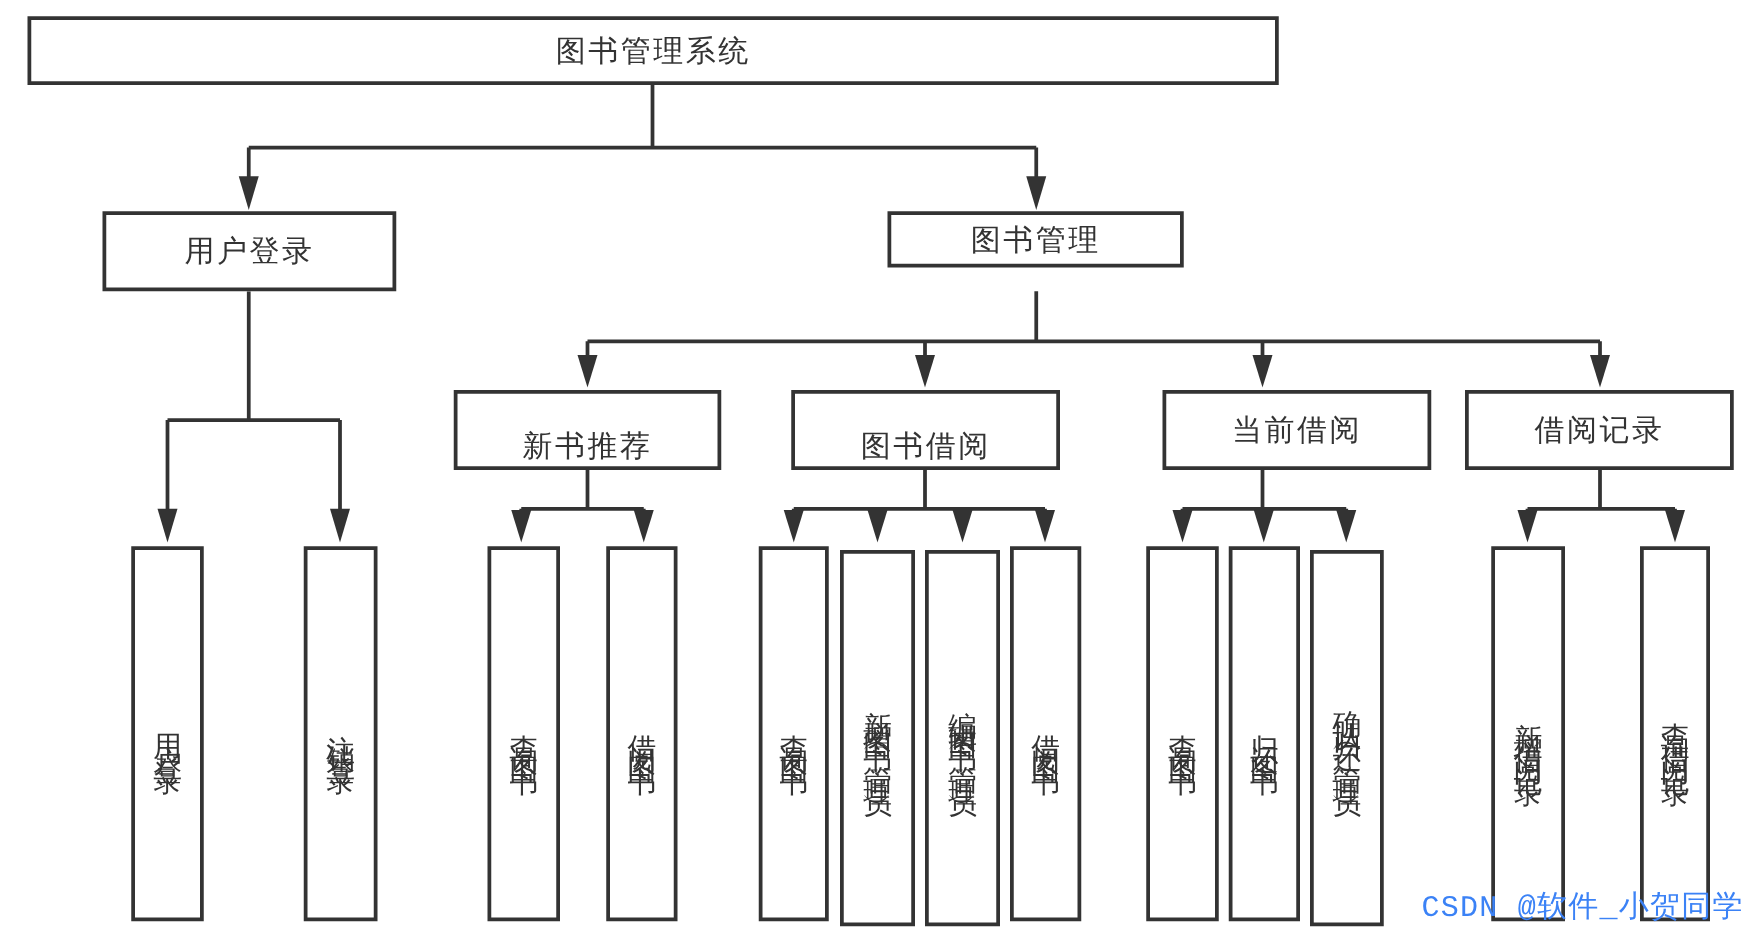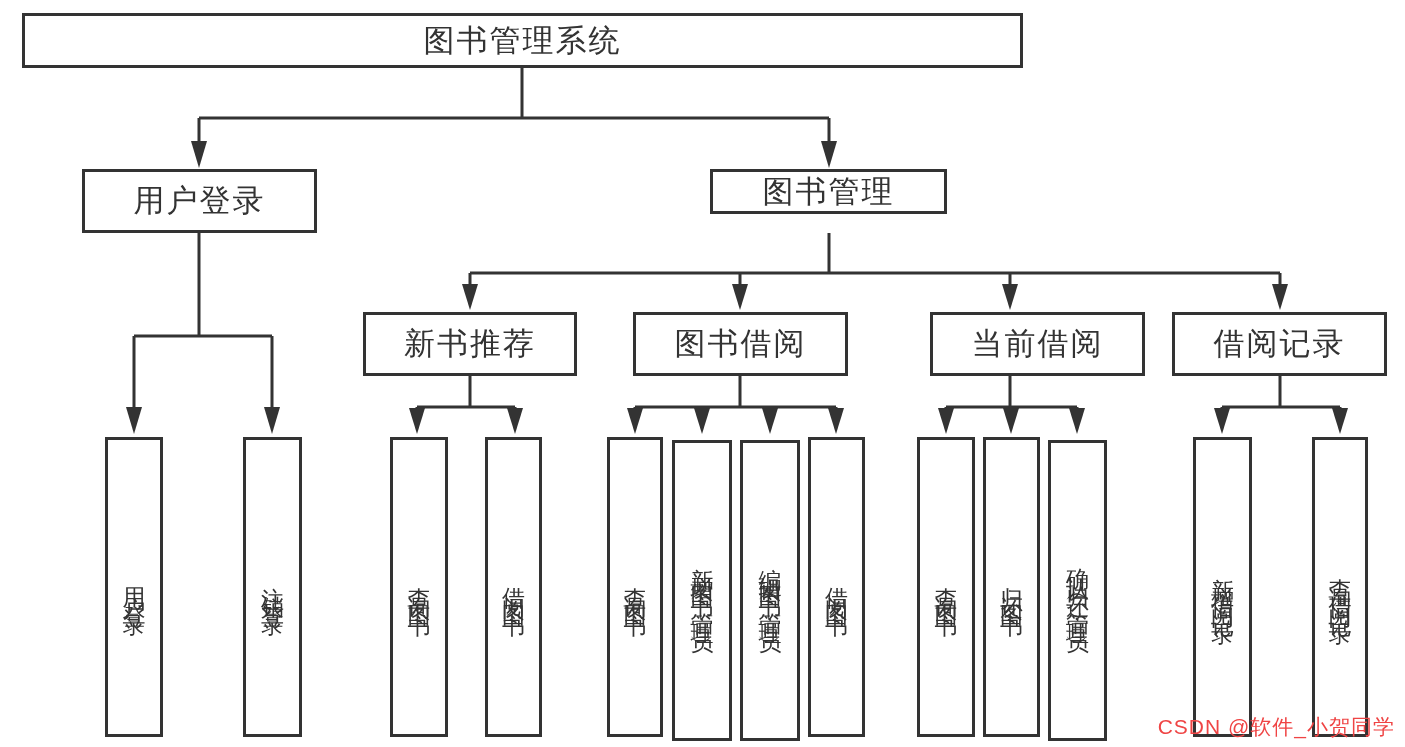--- a/index.html
+++ b/index.html
@@ -14,37 +14,38 @@
   .node{
     position:absolute;
     box-sizing:border-box;
     border:3px solid #333333;
     background:#ffffff;
     color:#333333;
     display:flex;
     align-items:center;
     justify-content:center;
   }
-  .hnode{font-size:31px;letter-spacing:2px;}
+  .hnode{font-size:24px;letter-spacing:2px;}
   .vnode{font-size:23px;}
   .vnode .vtext{
     writing-mode:vertical-rl;
     text-orientation:mixed;
     letter-spacing:9px;
     line-height:1;
     white-space:nowrap;
   }
   .watermark{
     position:absolute;
     right:10px;
     bottom:6px;
-    font-size:21px;
-    color:#ef4444;
+    font-size:24px;
+    color:#3b82f6;
     letter-spacing:1px;
     pointer-events:none;
+    font-family:Liberation Mono, monospace;
   }
 </style>
 </head>
 <body>
 
 <div class="stage">
 
   <svg class="wires" viewBox="0 0 1405 747" xmlns="http://www.w3.org/2000/svg">
     <g stroke="#333333" stroke-width="3" fill="none">
 
@@ -89,24 +90,24 @@
     <span>图书管理系统</span>
   </div>
 
   <div class="node hnode" style="left:82px;top:169px;width:235px;height:64px;">
     <span>用户登录</span>
   </div>
   <div class="node hnode" style="left:710px;top:169px;width:237px;height:45px;">
     <span>图书管理</span>
   </div>
 
-  <div class="node hnode" style="left:363px;top:312px;width:214px;height:64px;">
+  <div class="node hnode" style="left:363px;top:312px;width:214px;height:64px;align-items:flex-end;">
     <span>新书推荐</span>
   </div>
-  <div class="node hnode" style="left:633px;top:312px;width:215px;height:64px;">
+  <div class="node hnode" style="left:633px;top:312px;width:215px;height:64px;align-items:flex-end;">
     <span>图书借阅</span>
   </div>
   <div class="node hnode" style="left:930px;top:312px;width:215px;height:64px;">
     <span>当前借阅</span>
   </div>
   <div class="node hnode" style="left:1172px;top:312px;width:215px;height:64px;">
     <span>借阅记录</span>
   </div>
 
   <div class="node vnode" style="left:105px;top:437px;width:58px;height:300px;">

